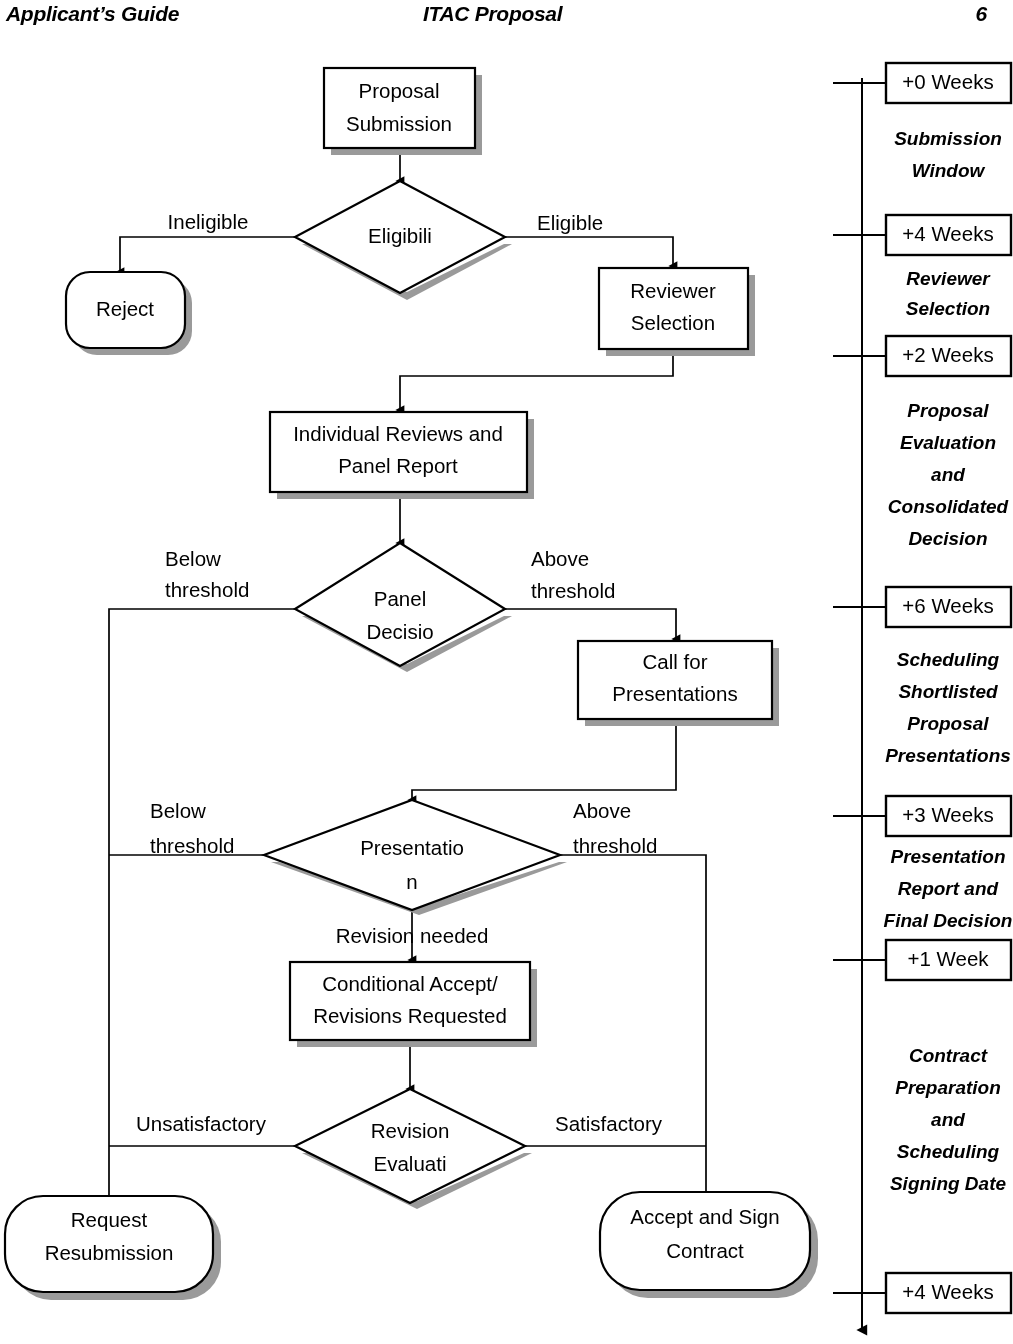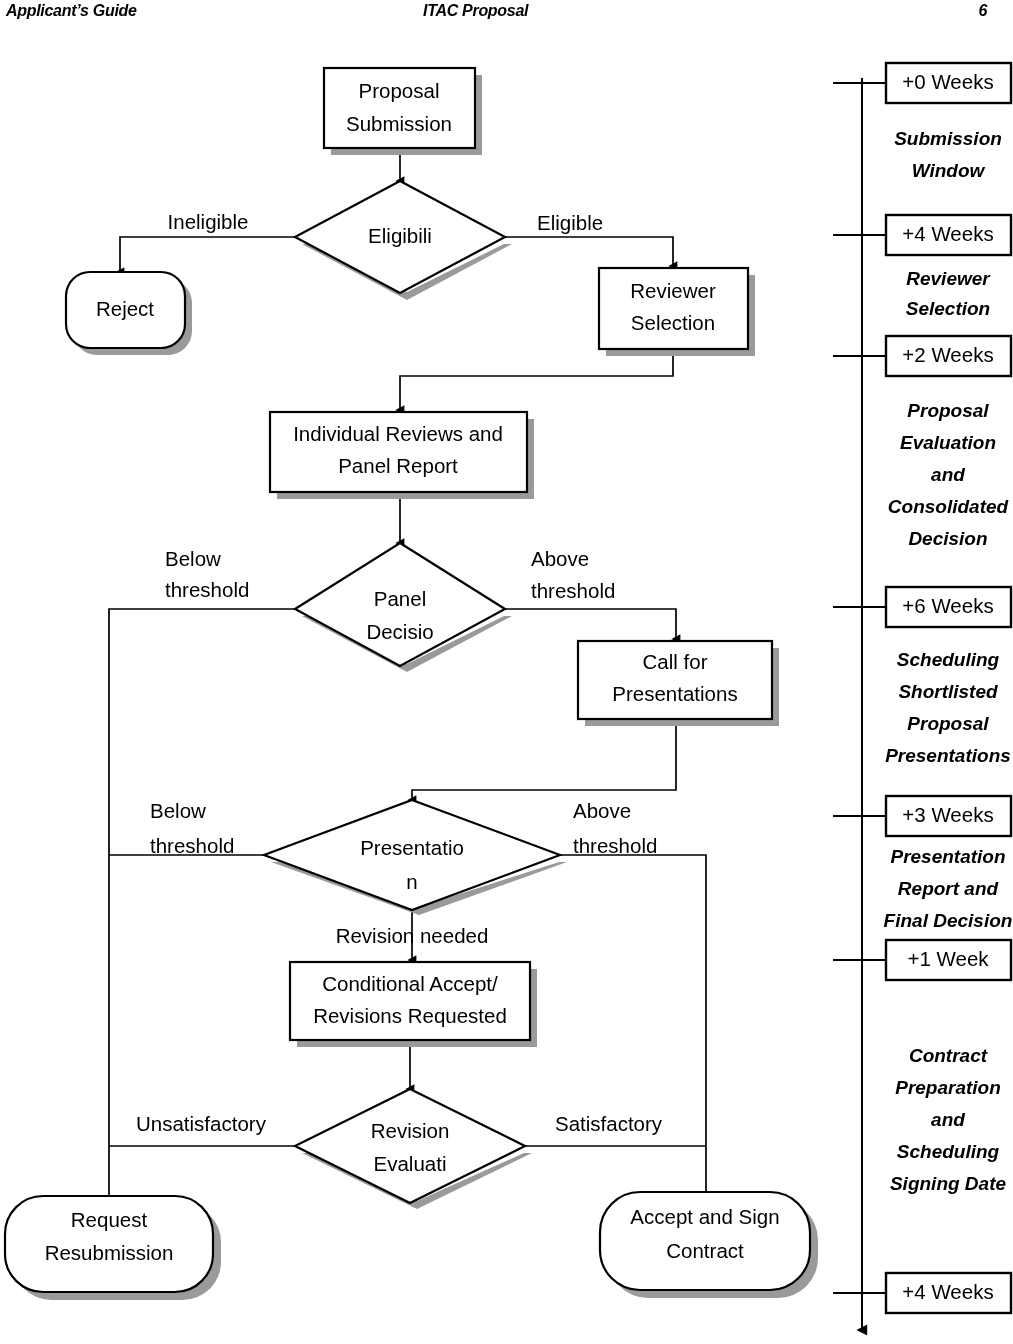--- a/index.html
+++ b/index.html
@@ -22,21 +22,21 @@
     top: 0;
     left: 0;
     width: 1013px;
     height: 40px;
   }
   .hdr-text {
     position: absolute;
     top: 2px;
     font-style: italic;
     font-weight: 700;
-    font-size: 16px;
+    font-size: 21px;
     letter-spacing: -0.3px;
     white-space: nowrap;
   }
   .hdr-left  { left: 6px; }
   .hdr-mid   { left: 423px; }
   .hdr-right { right: 26px; }
 
   
   .diagram {
     position: absolute;

